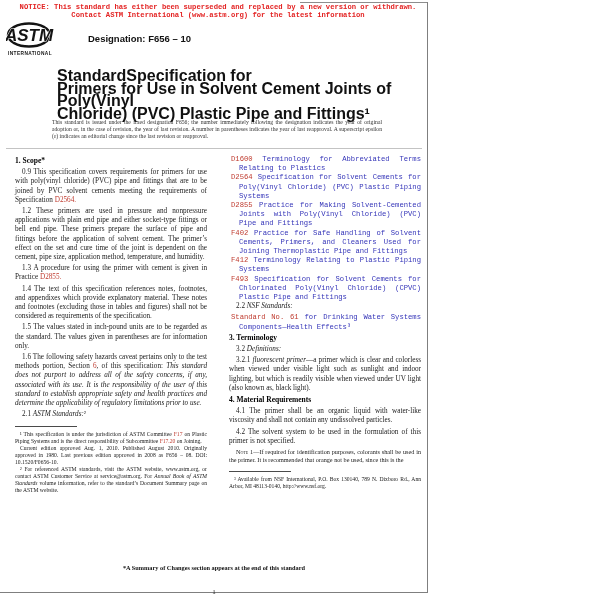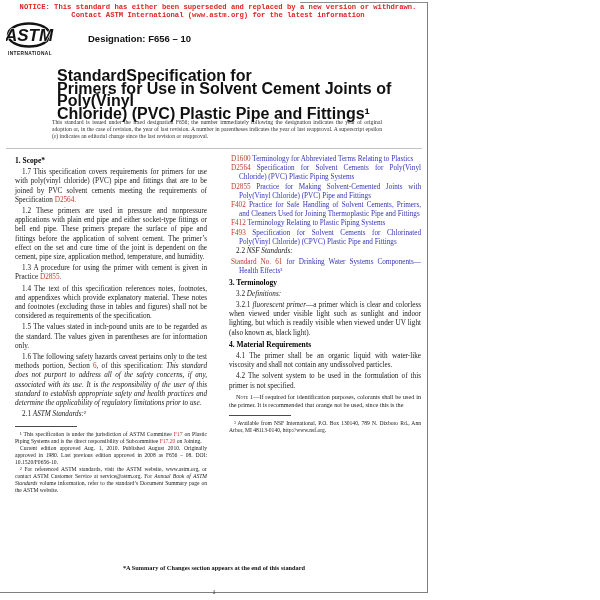--- a/index.html
+++ b/index.html
@@ -28,21 +28,21 @@
   .preamble { position:absolute; top:119px; left:52px; width:330px;
               font-size:5.7px; line-height:7.1px; text-align:justify; color:#333; }
 
   .head-rule { position:absolute; top:148px; left:6px; width:416px; height:1px; background:#c3c3c3; }
 
   .columns { position:absolute; top:155px; left:15px; width:406px; display:flex; gap:22px; }
   .col { width:192px; font-size:7.2px; line-height:9.2px; text-align:justify; }
 
   .heading { font-weight:bold; font-size:7.5px; margin:1px 0 3px; text-align:left; color:#000; }
   .para { text-indent:7px; margin-bottom:2px; }
-  .ref  { padding-left:10px; text-indent:-8px; }
+  .ref  { padding-left:10px; text-indent:-8px;font-family:Liberation Mono, monospace; }
   .note { font-size:6.2px; line-height:7.8px; text-indent:7px; margin-top:2px; }
   .fnrule { border:none; border-top:1px solid #4a4a4a; width:62px; margin:7px 0 4px; }
   .footnote { font-size:5.6px; line-height:6.9px; text-indent:5px; }
 
   .red { color:#bf3b2f; }
   .blue { color:#3434b8; }
   .i { font-style:italic; }
   .sc { font-variant:small-caps; }
 
   .footer-note { position:absolute; top:564px; left:0; width:428px; text-align:center;
@@ -80,21 +80,21 @@
     <span>Chloride) (PVC) Plastic Pipe and Fittings¹</span>
   </div>
 
   <div class="preamble">This standard is issued under the fixed designation F656; the number immediately following the designation indicates the year of original adoption or, in the case of revision, the year of last revision. A number in parentheses indicates the year of last reapproval. A superscript epsilon (ε) indicates an editorial change since the last revision or reapproval.</div>
 
   <div class="head-rule"></div>
 
   <div class="columns">
     <div class="col">
         <div class="heading"><span>1. Scope*</span></div>
-        <div class="para"><span>1.7 This specification covers requirements for primers for use with poly(vinyl chloride) (PVC) pipe and fittings that are to be joined by PVC solvent cements meeting the requirements of Specification </span><span class="red">D2564.</span></div>
+        <div class="para"><span>0.9 This specification covers requirements for primers for use with poly(vinyl chloride) (PVC) pipe and fittings that are to be joined by PVC solvent cements meeting the requirements of Specification </span><span class="red">D2564.</span></div>
         <div class="para"><span>1.2 These primers are used in pressure and nonpressure applications with plain end pipe and either socket-type fittings or bell end pipe. These primers prepare the surface of pipe and fittings before the application of solvent cement. The primer’s effect on the set and cure time of the joint is dependent on the cement, pipe size, application method, temperature, and humidity.</span></div>
         <div class="para"><span>1.3 A procedure for using the primer with cement is given in Practice </span><span class="red">D2855.</span></div>
         <div class="para"><span>1.4 The text of this specification references notes, footnotes, and appendixes which provide explanatory material. These notes and footnotes (excluding those in tables and figures) shall not be considered as requirements of the specification.</span></div>
         <div class="para"><span>1.5 The values stated in inch-pound units are to be regarded as the standard. The values given in parentheses are for information only.</span></div>
         <div class="para"><span>1.6 The following safety hazards caveat pertains only to the test methods portion, Section </span><span class="red">6</span><span>, of this specification: </span><span class="i">This standard does not purport to address all of the safety concerns, if any, associated with its use. It is the responsibility of the user of this standard to establish appropriate safety and health practices and determine the applicability of regulatory limitations prior to use.</span></div>
         <div class="para"><span>2.1 </span><span class="i">ASTM Standards:</span><span>²</span></div>
         <hr class="fnrule">
         <div class="footnote"><span>¹ This specification is under the jurisdiction of ASTM Committee </span><span class="red">F17</span><span> on Plastic Piping Systems and is the direct responsibility of Subcommittee </span><span class="red">F17.20</span><span> on Joining.</span></div>
         <div class="footnote"><span>Current edition approved Aug. 1, 2010. Published August 2010. Originally approved in 1980. Last previous edition approved in 2008 as F656 – 08. DOI: 10.1520/F0656-10.</span></div>
         <div class="footnote"><span>² For referenced ASTM standards, visit the ASTM website, www.astm.org, or contact ASTM Customer Service at service@astm.org. For </span><span class="i">Annual Book of ASTM Standards</span><span> volume information, refer to the standard’s Document Summary page on the ASTM website.</span></div>

